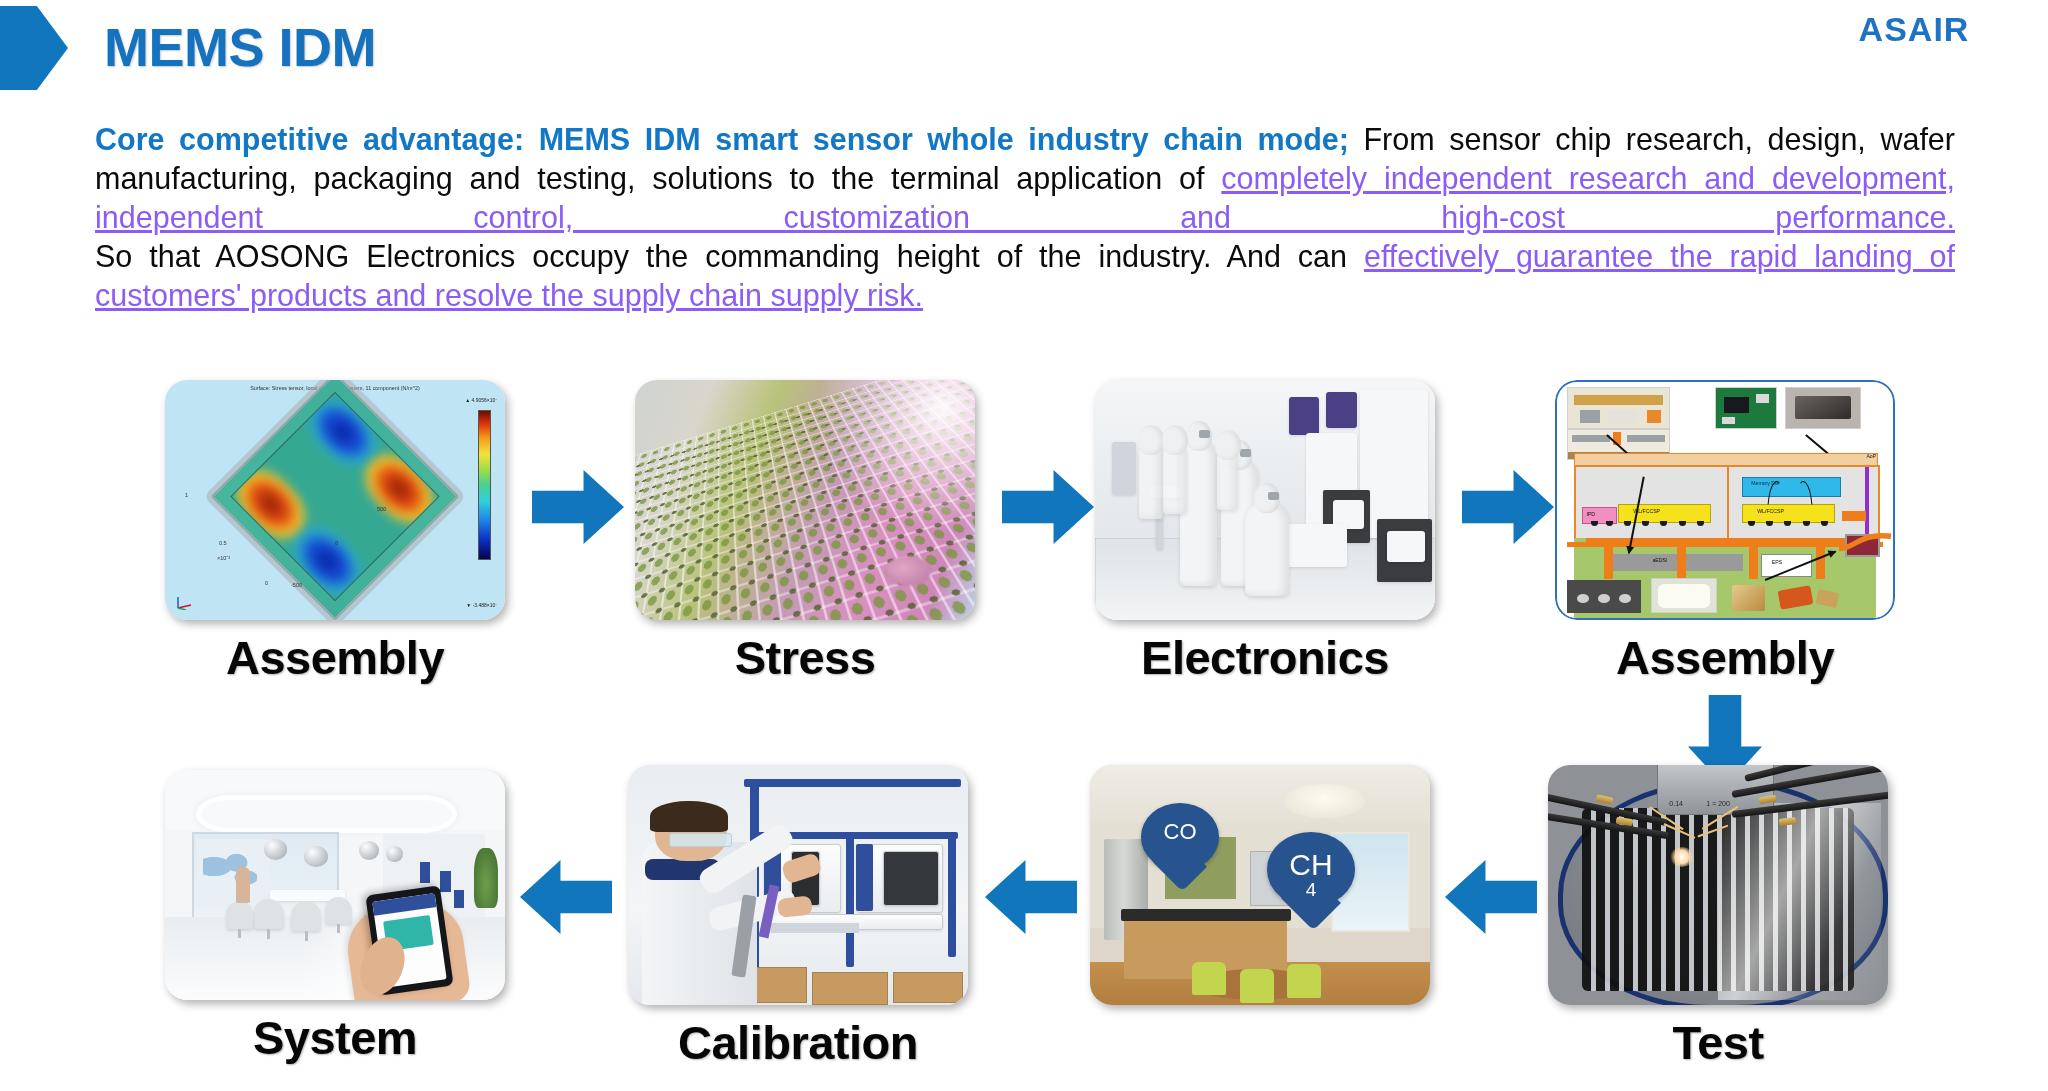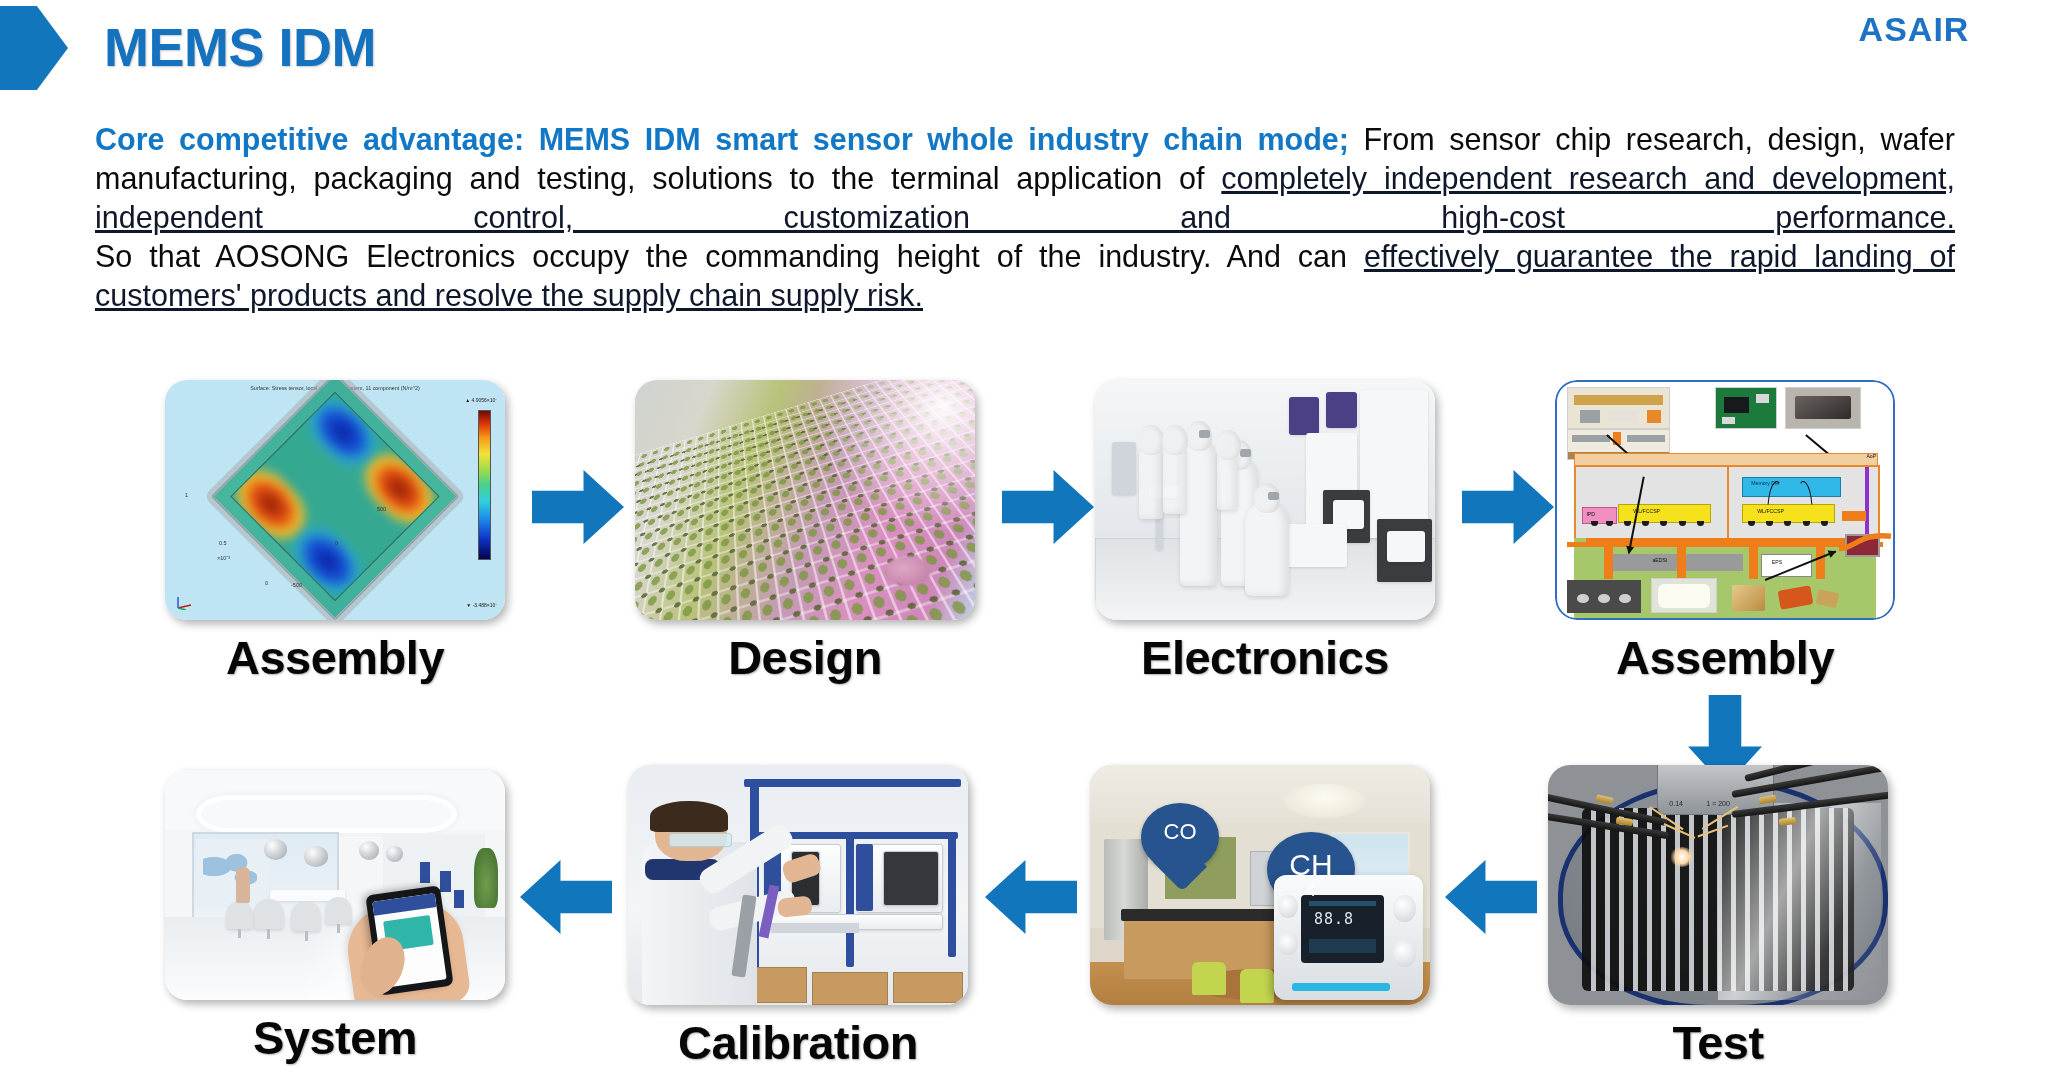--- a/index.html
+++ b/index.html
@@ -42,21 +42,21 @@
 
   
   .body-text{
     position:absolute;left:95px;top:120px;width:1860px;
     font-size:30.5px;line-height:39px;color:#0b0b0b;
     font-family:"Liberation Sans", sans-serif;
   }
   .p-just{text-align:justify;text-align-last:justify;}
   .p-left{text-align:justify;text-align-last:left;}
   .t-bold-blue{color:#1277C4;font-weight:bold;}
-  .t-link{color:#0f172a;text-decoration:underline;}
+  .t-link{color:#8b5cf6;text-decoration:underline;}
 
   
   .flow{position:absolute;left:0;top:350px;width:2048px;height:741px;}
 
   .node{position:absolute;}
   .thumb{
     position:relative;overflow:hidden;border-radius:22px;
     box-shadow:3px 4px 9px rgba(0,0,0,0.30);
     background:#fff;
   }
@@ -337,21 +337,21 @@
 
     <div class="node" style="left:635px;top:30px;width:340px;">
       <div class="thumb" style="width:340px;height:240px;">
         <div class="art-design">
           <div class="wafer-grid"></div>
           <div class="wafer-dies"></div>
           <div class="wafer-glare"></div>
           <div class="wafer-dot"></div>
         </div>
       </div>
-      <div class="node-label">Design</div>
+      <div class="node-label">Stress</div>
     </div>
 
     <div class="arrow-r" style="left:1002px;top:120px;"></div>
 
     <div class="node" style="left:1095px;top:30px;width:340px;">
       <div class="thumb" style="width:340px;height:240px;">
         <div class="art-manu">
           <div class="cr-back"></div>
           <div class="cr-floor"></div>
           <div class="cr-eq pu" style="left:57%;top:7%;width:9%;height:16%;"></div>
@@ -579,32 +579,20 @@
           <div class="pin" style="left:15%;top:16%;width:23%;height:28%;">
             <span style="font-size:22px;padding-top:22%;">CO</span>
           </div>
           <div class="pin" style="left:52%;top:28%;width:26%;height:31%;">
             <span style="font-size:30px;padding-top:20%;">
                 <span>CH</span>
                 <span style="font-size:19px;vertical-align:-5px;">4</span>
               </span>
           </div>
 
-          <div class="detector">
-            <div class="det-screen">
-              <div class="det-dig">88.8</div>
-              <div style="position:absolute;left:10%;top:8%;width:80%;height:8%;background:#24506b;"></div>
-              <div style="position:absolute;left:10%;bottom:14%;width:80%;height:22%;background:#1f3b50;"></div>
-            </div>
-            <div class="det-btn" style="top:16%;"></div>
-            <div class="det-btn" style="top:52%;"></div>
-            <div class="det-btn" style="left:3%;top:16%;width:13%;height:18%;"></div>
-            <div class="det-btn" style="left:3%;top:46%;width:13%;height:18%;"></div>
-            <div class="det-strip"></div>
-          </div>
         </div>
       </div>
     </div>
 
     <div class="arrow-l" style="left:1445px;top:510px;"></div>
 
     <div class="node" style="left:1548px;top:415px;width:340px;">
       <div class="thumb" style="width:340px;height:240px;">
         <div class="art-test">
           <div class="test-chuck"></div>

